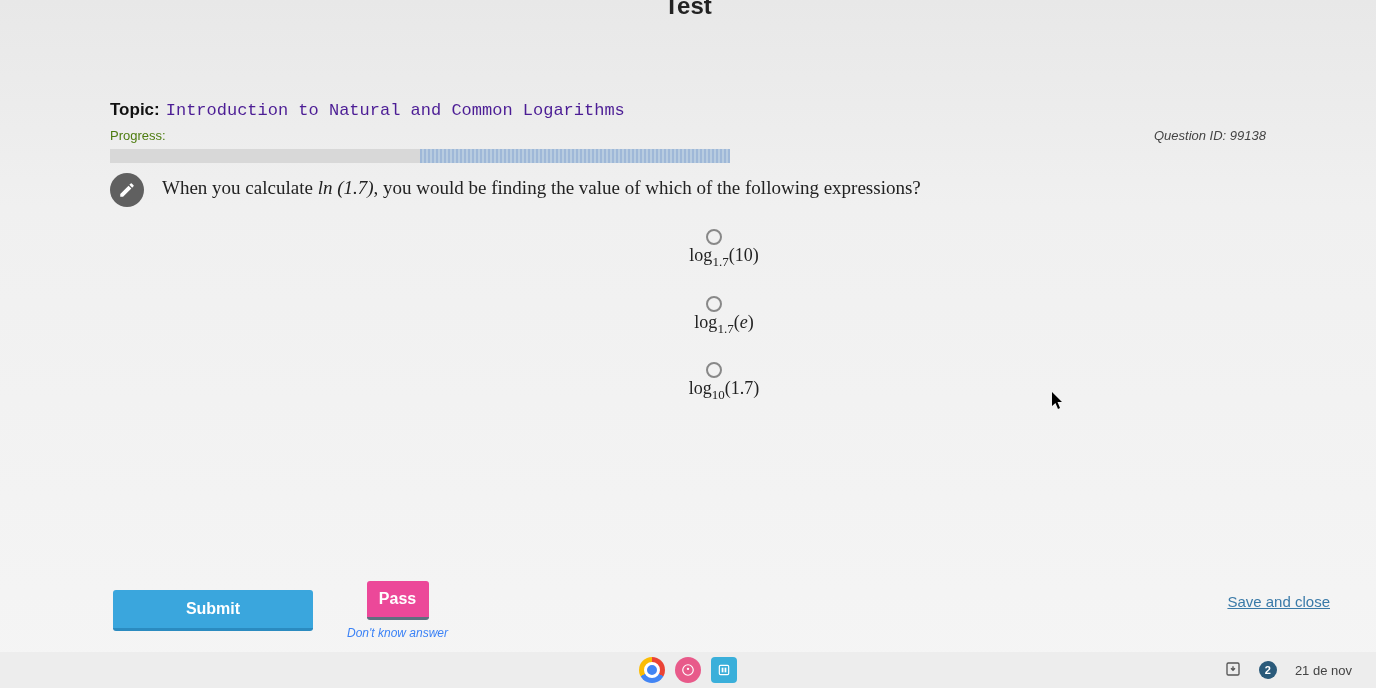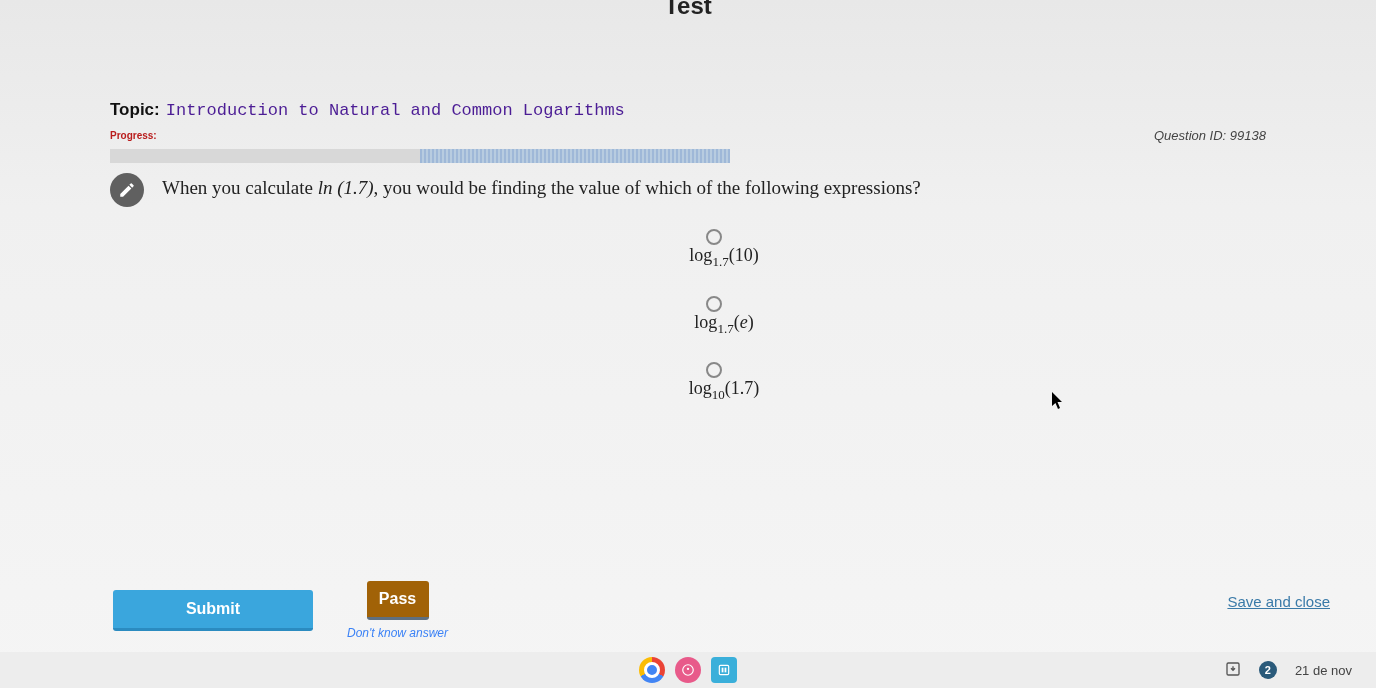--- a/index.html
+++ b/index.html
@@ -43,23 +43,22 @@
       color: #4c1d95;
       font-family: Liberation Mono, monospace;
     }
     .progress-row {
       display: flex;
       justify-content: space-between;
       align-items: center;
       margin-bottom: 6px;
     }
     .progress-label {
-      font-size: 10px;
-      color: #b91c1c;
-      font-weight: bold;
+      font-size: 13px;
+      color: #4d7c0f;
     }
     .question-id {
       font-size: 13px;
       font-style: italic;
       color: #444;
     }
     .progress-bar-container {
       width: 620px;
       height: 14px;
       background: #d8d8d8;
@@ -164,21 +163,21 @@
     .btn-submit {
       background: #3aa6dd;
       border-bottom: 3px solid #2b8bc0;
     }
     .btn-pass-wrap {
       display: flex;
       flex-direction: column;
       align-items: center;
     }
     .btn-pass {
-      background: #a16207;
+      background: #ec4899;
       width: 62px;
       padding: 9px 0;
       border-bottom: 3px solid #5f6f7f;
     }
     .pass-note {
       font-size: 12px;
       font-style: italic;
       color: #3b82f6;
       margin-top: 6px;
     }

